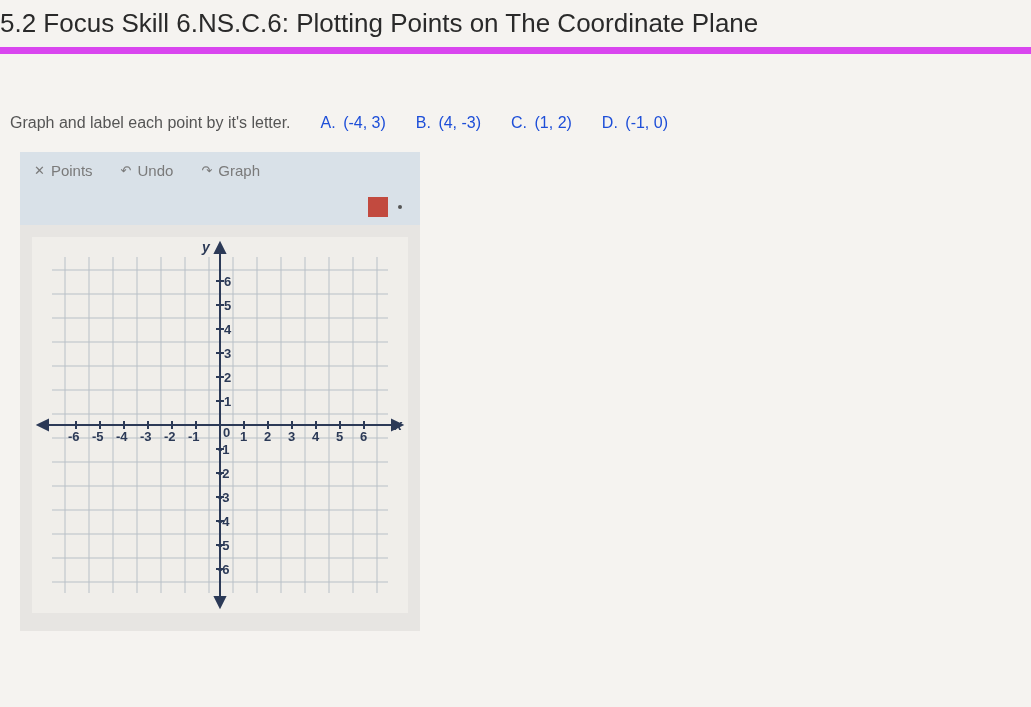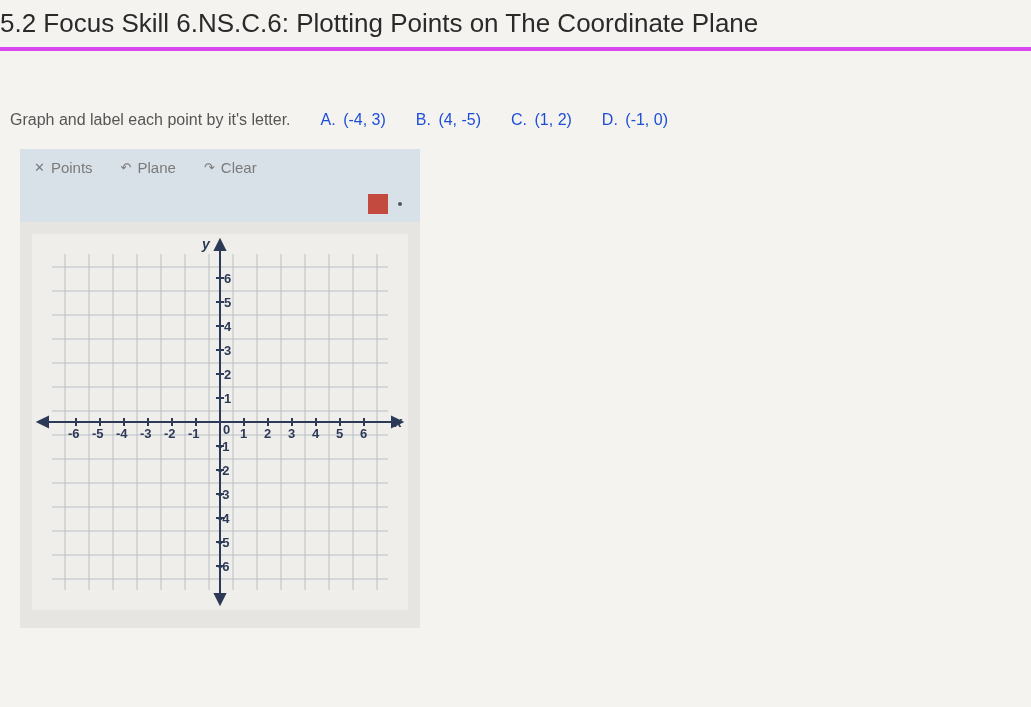--- a/index.html
+++ b/index.html
@@ -9,21 +9,21 @@
       width: 1031px;
       height: 707px;
       overflow: hidden;
       color: #333;
     }
     .page-title {
       font-size: 26px;
       font-weight: normal;
       color: #2a2a2a;
       padding: 8px 0 8px 0;
-      border-bottom: 4px solid #d946ef;
+      border-bottom: 7px solid #d946ef;
       margin-bottom: 60px;
     }
     .instruction-row {
       display: flex;
       align-items: flex-end;
       gap: 30px;
       margin-bottom: 20px;
       padding-left: 10px;
       font-size: 16px;
       color: #555;
@@ -115,45 +115,45 @@
 <h1 class="page-title">5.2 Focus Skill 6.NS.C.6: Plotting Points on The Coordinate Plane</h1>
 
 <div class="instruction-row">
   <span class="instruction-text">Graph and label each point by it's letter.</span>
   <span class="point-item">
     <span class="point-label">A.</span>
     <span>(-4, 3)</span>
   </span>
   <span class="point-item">
     <span class="point-label">B.</span>
-    <span>(4, -5)</span>
+    <span>(4, -3)</span>
   </span>
   <span class="point-item">
     <span class="point-label">C.</span>
     <span>(1, 2)</span>
   </span>
   <span class="point-item">
     <span class="point-label">D.</span>
     <span>(-1, 0)</span>
   </span>
 </div>
 
 <div class="widget">
   <div class="toolbar">
     <div class="tool-btn">
       <span class="icn">✕</span>
       <span>Points</span>
     </div>
     <div class="tool-btn">
       <span class="icn">↶</span>
-      <span>Plane</span>
+      <span>Undo</span>
     </div>
     <div class="tool-btn">
       <span class="icn">↷</span>
-      <span>Clear</span>
+      <span>Graph</span>
     </div>
   </div>
   <div class="palette">
     <div class="swatch" style="background:#c24a3f"></div>
     <div class="dot"></div>
   </div>
   <div class="graph-wrap">
     <div class="graph-inner">
       <svg class="grid-svg" width="376" height="376" viewBox="0 0 376 376">
         <g stroke="#b8c0c7" stroke-width="1">

